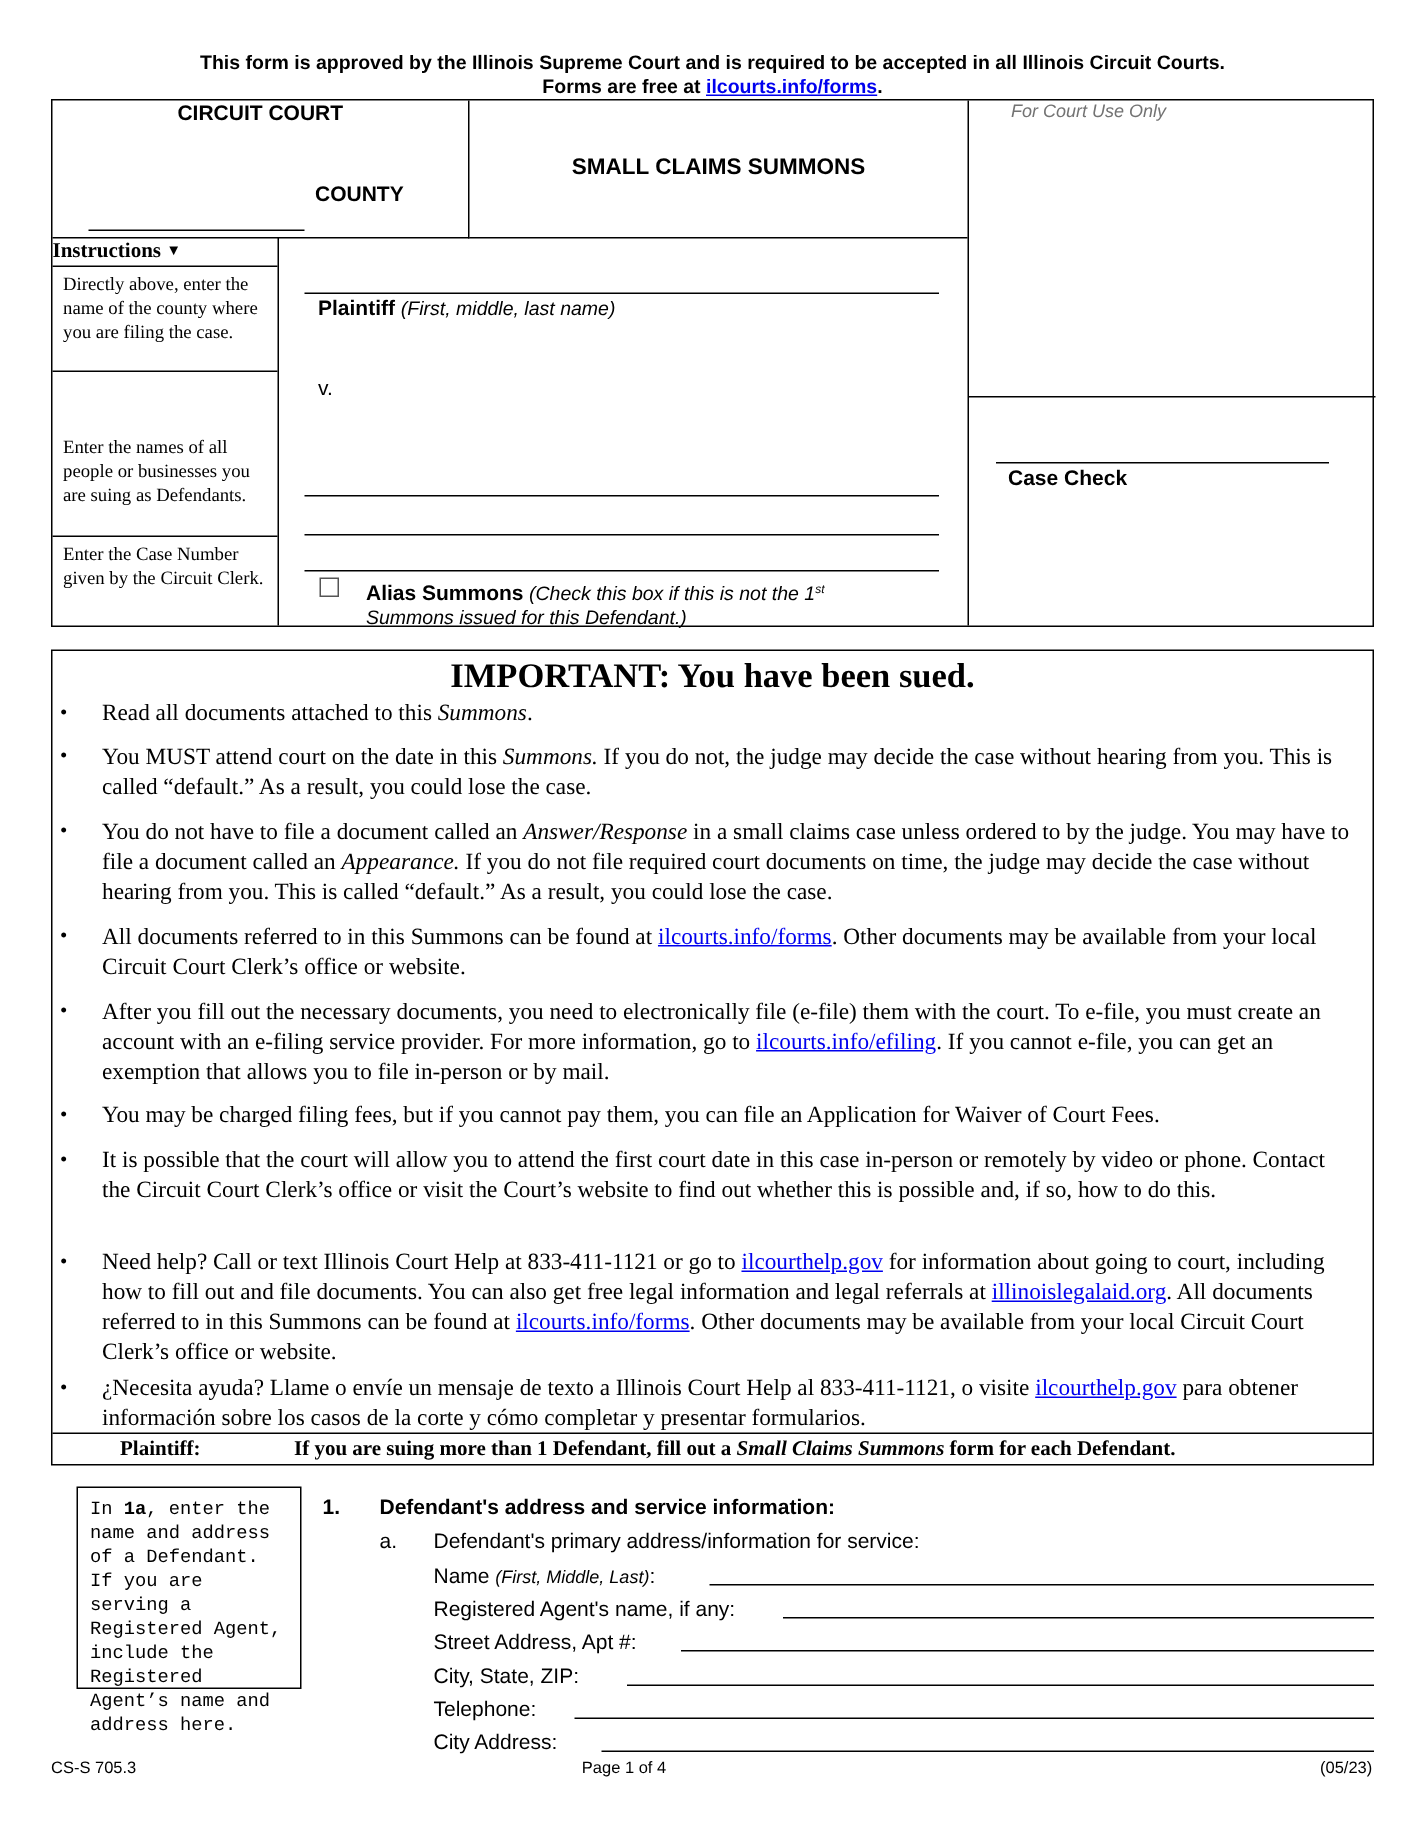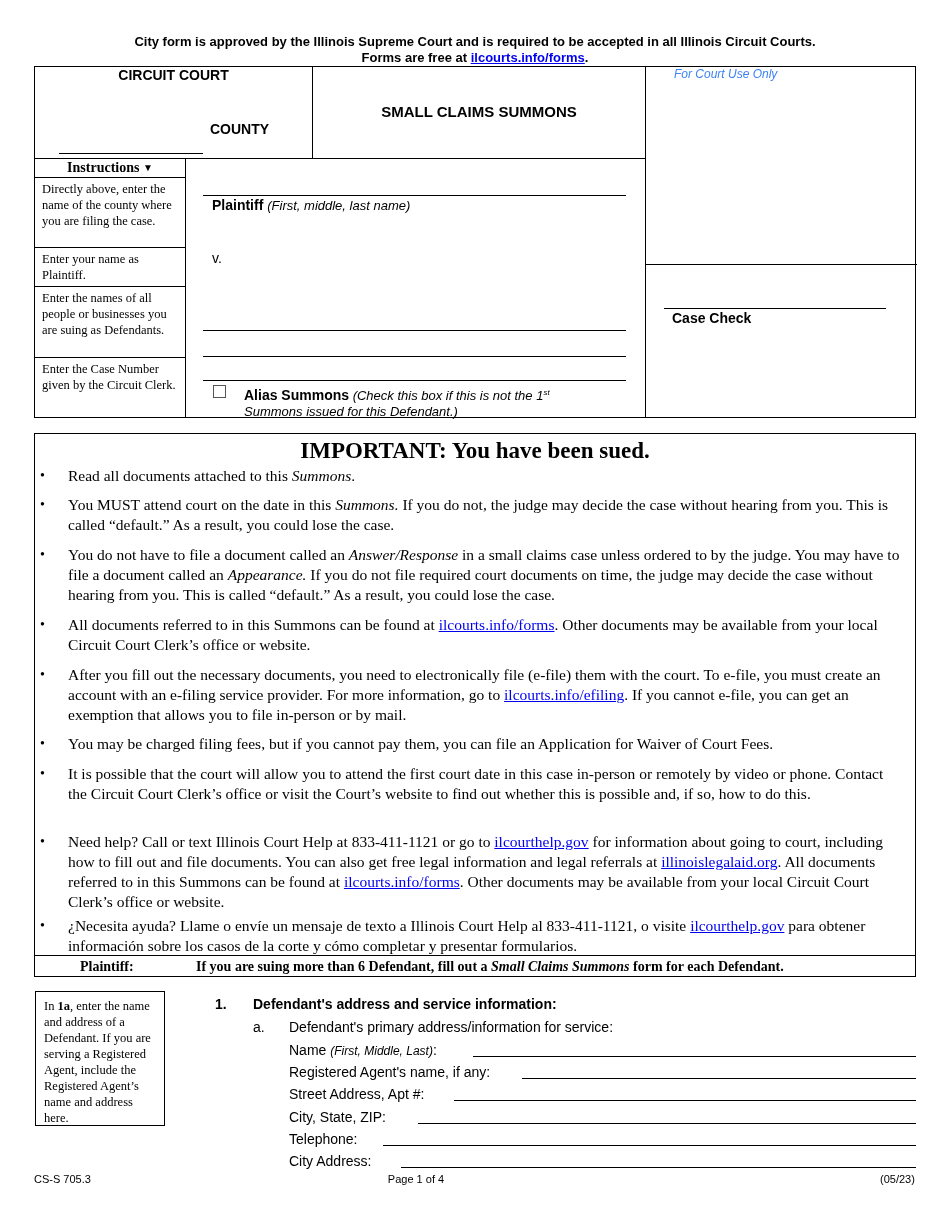--- a/index.html
+++ b/index.html
@@ -12,28 +12,28 @@
 
   
   #hdr { left: 34px; top: 66px; width: 882px; height: 352px; border: 1px solid #000; box-sizing: border-box; }
   #state-cell { left: 0; top: 0; width: 277px; height: 91px; border-right: 1px solid #000; border-bottom: 1px solid #000; box-sizing: content-box; }
   #state-title { left: 0; top: 0; width: 277px; text-align: center; font-weight: bold; font-size: 14px; line-height: 17px; }
   #county-line { left: 24px; top: 70px; width: 144px; border-bottom: 1px solid #000; }
   #county-label { left: 175px; top: 54px; font-weight: bold; font-size: 14px; }
   #title-cell { left: 278px; top: 0; width: 332px; height: 91px; border-bottom: 1px solid #000; }
   #form-title { left: 278px; top: 36px; width: 332px; text-align: center; font-weight: bold; font-size: 15px; }
   #court-use-col { left: 610px; top: 0; width: 271px; height: 350px; border-left: 1px solid #000; }
-  #court-use-label { left: 28px; top: 0px; font-style: italic; font-size: 12px; color: #3b82f6; }
+  #court-use-label { left: 28px; top: 0px; font-style: italic; font-size: 12px; color: #737373; }
   #court-use-divider { left: 0; top: 197px; width: 271px; border-top: 1px solid #000; }
   #case-line { left: 18px; top: 241px; width: 222px; border-top: 1px solid #000; }
   #case-label { left: 26px; top: 243px; font-weight: bold; font-size: 14px; }
 
   
   #instr-col { left: 0; top: 91px; width: 150px; height: 259px; border-right: 1px solid #000; }
-  .instr-head { left: 0; top: 0; width: 150px; height: 19px; border-bottom: 1px solid #000; text-align: center; font-family: "Liberation Serif", serif; font-weight: bold; font-size: 14px; line-height: 19px; }
+  .instr-head { left: 0; top: 0; width: 150px; height: 19px; border-bottom: 1px solid #000; text-align: left; font-family: "Liberation Serif", serif; font-weight: bold; font-size: 14px; line-height: 19px; }
   .instr-cell { left: 0; width: 150px; border-bottom: 1px solid #000; padding: 3px 4px 0 7px; box-sizing: border-box; font-family: "Liberation Serif", serif; font-size: 12.5px; line-height: 16px; }
   .instr-cell:last-child { border-bottom: none; }
 
   
   .pline { border-top: 1px solid #000; }
   #plaintiff-line { left: 168px; top: 128px; width: 423px; }
   #plaintiff-label { left: 177px; top: 130px; font-size: 14px; }
   #v-label { left: 177px; top: 183px; font-size: 14px; }
   #def-label { left: 177px; top: 225px; font-size: 14px; }
   #def-line-1 { left: 168px; top: 263px; width: 423px; }
@@ -48,38 +48,38 @@
   #imp { left: 34px; top: 433px; width: 882px; height: 544px; border: 1px solid #000; box-sizing: border-box; }
   #imp-title { left: 0; top: 4px; width: 880px; text-align: center; font-family: "Liberation Serif", serif; font-weight: bold; font-size: 23px; line-height: 26px; }
   .bullet { left: 0; width: 880px; font-family: "Liberation Serif", serif; font-size: 15.5px; line-height: 20px; }
   .bullet .dot { position: absolute; left: 5px; top: 0; font-size: 14px; }
   .bullet .txt { position: absolute; left: 33px; width: 838px; }
   #imp-footer { left: 0; top: 521px; width: 880px; border-top: 1px solid #000; height: 22px; font-family: "Liberation Serif", serif; font-weight: bold; font-size: 14px; line-height: 20px; }
   #imp-footer-label { left: 45px; top: 1px; }
   #imp-footer-text { left: 161px; top: 1px; }
 
   
-  #instr2 { left: 35px; top: 991px; width: 130px; height: 135px; border: 1px solid #000; box-sizing: border-box; padding: 6px 6px 0 8px; font-family: Liberation Serif, serif; font-size: 12.5px; line-height: 16px; }
+  #instr2 { left: 51px; top: 991px; width: 150px; height: 135px; border: 1px solid #000; box-sizing: border-box; padding: 6px 6px 0 8px; font-family: Liberation Mono, monospace; font-size: 12.5px; line-height: 16px; }
   #sec-num { left: 215px; top: 996px; font-weight: bold; font-size: 14px; }
   #sec-title { left: 253px; top: 996px; font-weight: bold; font-size: 14px; }
   #sub-a { left: 253px; top: 1019px; font-size: 14px; }
   #sub-a-title { left: 289px; top: 1019px; font-size: 14px; }
   .frow { left: 289px; font-size: 14px; line-height: 18px; }
   .fline { border-bottom: 1px solid #000; height: 0; }
 
   
   #foot-left { left: 34px; top: 1173px; font-size: 11px; }
   #foot-center { left: 0; top: 1173px; width: 832px; text-align: center; font-size: 11px; }
   #foot-right { left: 880px; top: 1173px; font-size: 11px; }
 </style>
 </head>
 <body>
 
 <div id="notice" class="abs">
-  <div>City form is approved by the Illinois Supreme Court and is required to be accepted in all Illinois Circuit Courts.</div>
+  <div>This form is approved by the Illinois Supreme Court and is required to be accepted in all Illinois Circuit Courts.</div>
   <div>
     <span>Forms are free at </span><a class="lnk">ilcourts.info/forms</a><span>.</span>
   </div>
 </div>
 
 <div id="hdr" class="abs">
   <div id="state-cell" class="abs">
     <div id="state-title" class="abs">
       <div>CIRCUIT COURT</div>
     </div>
@@ -95,21 +95,20 @@
     <div id="case-line" class="abs" style="height:0;"></div>
     <div id="case-label" class="abs">Case Check</div>
   </div>
 
   <div id="instr-col" class="abs">
     <div class="abs instr-head">
       <span>Instructions</span>
       <span style="font-size:10px; vertical-align:1px;">▼</span>
     </div>
     <div class="abs instr-cell" style="top:20px; height:70px;">Directly above, enter the name of the county where you are filing the case.</div>
-    <div class="abs instr-cell" style="top:90px; height:39px;">Enter your name as Plaintiff.</div>
     <div class="abs instr-cell" style="top:129px; height:71px;">Enter the names of all people or businesses you are suing as Defendants.</div>
     <div class="abs instr-cell" style="top:200px; height:59px; border-bottom:none;">Enter the Case Number given by the Circuit Clerk.</div>
   </div>
 
   <div id="plaintiff-line" class="abs pline"></div>
   <div id="plaintiff-label" class="abs">
     <b>Plaintiff</b>
     <span class="it" style="font-size:13px;">(First, middle, last name)</span>
   </div>
   <div id="v-label" class="abs">v.</div>
@@ -123,21 +122,21 @@
     <span class="it">Summons issued for this Defendant.)</span>
   </div>
 </div>
 
 <div id="imp" class="abs">
   <div id="imp-title" class="abs">IMPORTANT: You have been sued.</div>
   <div id="bullets"></div>
   <div id="imp-footer" class="abs">
     <span id="imp-footer-label" class="abs">Plaintiff:</span>
     <span id="imp-footer-text" class="abs">
-      <span>If you are suing more than 6 Defendant, fill out a </span><i>Small Claims Summons</i><span> form for each Defendant.</span>
+      <span>If you are suing more than 1 Defendant, fill out a </span><i>Small Claims Summons</i><span> form for each Defendant.</span>
     </span>
   </div>
 <div class="abs bullet" style="top: 32px;">
       <span class="dot">•</span>
       <span class="txt"><span>Read all documents attached to this </span><i>Summons</i><span>.</span></span>
     </div>
     <div class="abs bullet" style="top: 61px;">
       <span class="dot">•</span>
       <span class="txt"><span>You MUST attend court on the date in this </span><i>Summons.</i><span> If you do not, the judge may decide the case without hearing from you.  This is called “default.”  As a result, you could lose the case.</span></span>
     </div>

